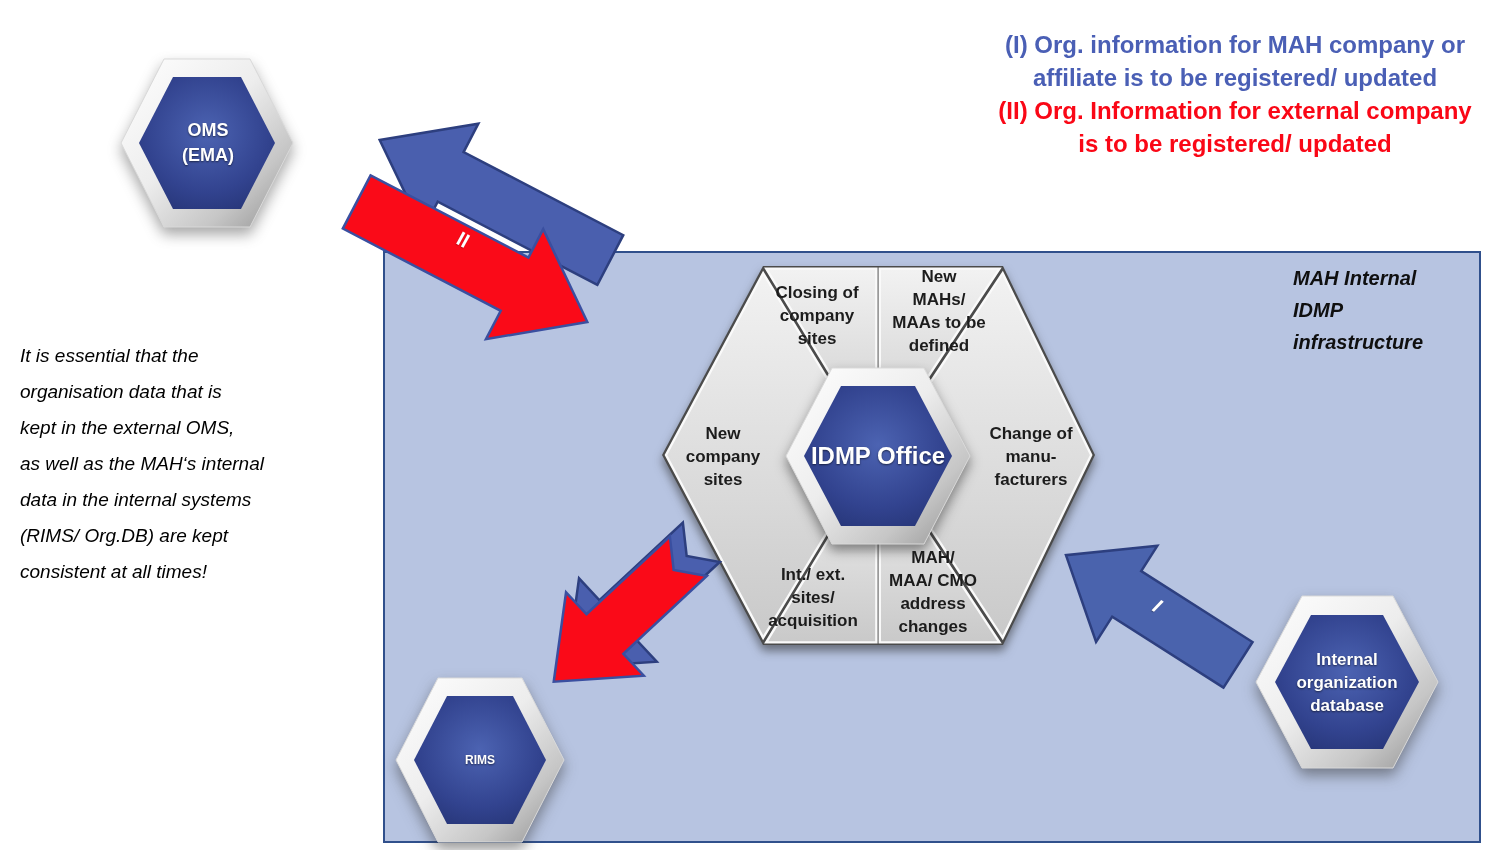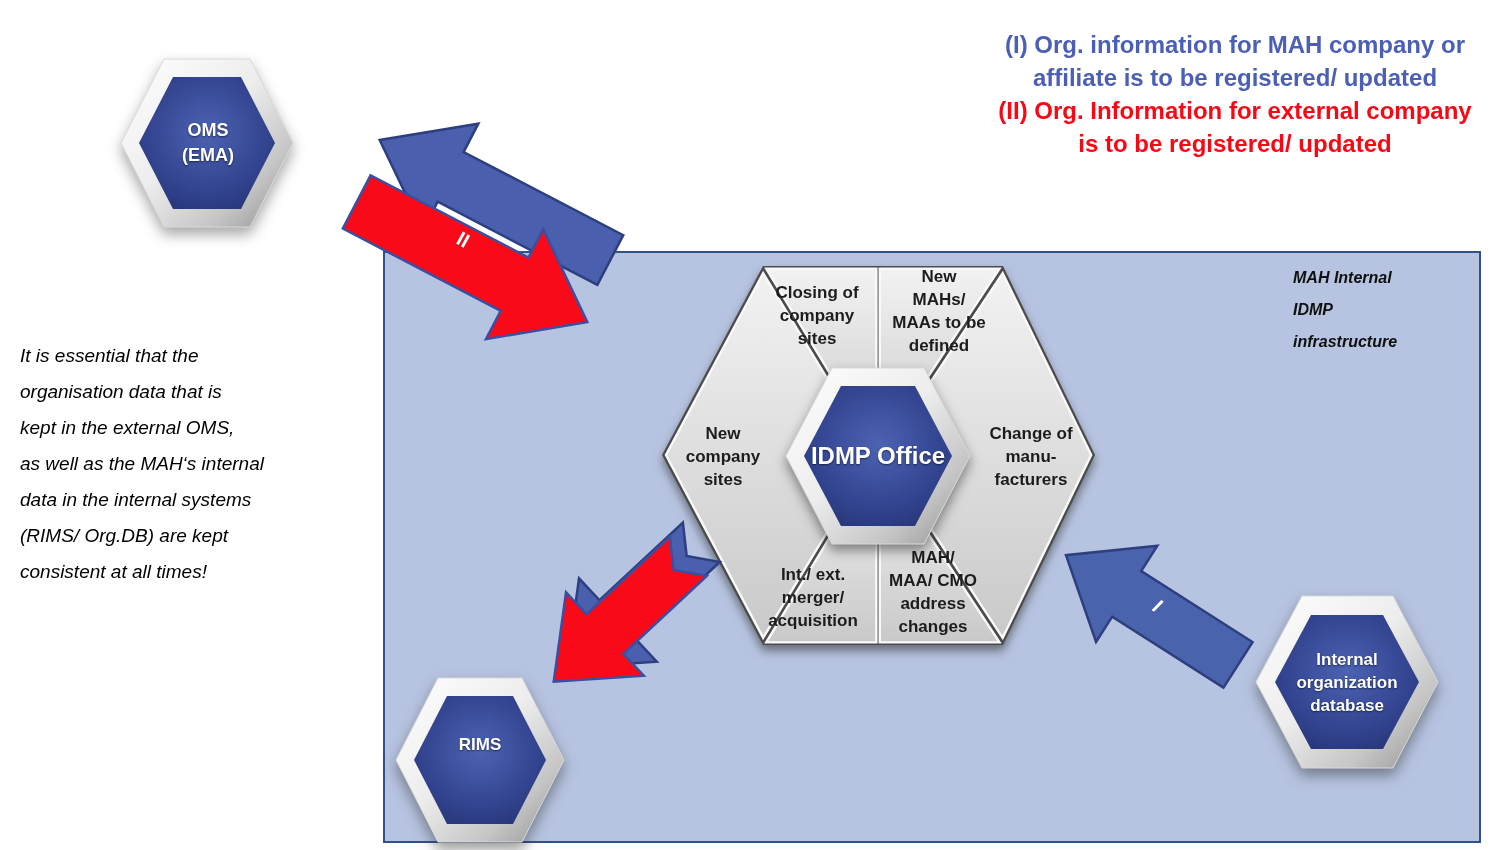--- a/index.html
+++ b/index.html
@@ -25,21 +25,21 @@
     font-weight:normal;font-style:italic;font-size:19px;line-height:36px;color:#000000;
   }
 
   
   .mah-box{
     left:383px;top:251px;width:1098px;height:592px;
     background:#b7c4e1;border:2px solid #30508c;box-sizing:border-box;
   }
   .mah-box-label{
     left:1293px;top:262px;width:185px;
-    font-weight:bold;font-style:italic;font-size:16px;line-height:32px;color:#0f0f0f;
+    font-weight:bold;font-style:italic;font-size:20px;line-height:32px;color:#0f0f0f;
   }
 
   
   .diagram-svg{left:0;top:0;width:1500px;height:850px;pointer-events:none;}
 
   
   .seg{
     width:170px;text-align:center;font-weight:bold;font-size:17px;line-height:23px;color:#1c1c1c;
   }
   .seg-closing{left:732px;top:281px;text-align:center;}
@@ -49,21 +49,21 @@
   .seg-merger{left:728px;top:563px;}
   .seg-mahaddr{left:848px;top:546px;}
 
   
   .node-label{
     width:180px;text-align:center;font-weight:bold;color:#ffffff;
     text-shadow:0 1px 2px rgba(0,0,0,0.55);
   }
   .label-oms{left:118px;top:118px;font-size:18px;line-height:25px;}
   .label-idmp{left:788px;top:443px;font-size:24px;line-height:26px;}
-  .label-rims{left:390px;top:732px;font-size:17px;line-height:25px;}
+  .label-rims{left:390px;top:748px;font-size:12px;line-height:25px;}
   .label-intdb{left:1257px;top:648px;font-size:17px;line-height:23px;text-align:center;}
 
   
   .arrow-label{
     color:#ffffff;font-weight:bold;font-size:20px;
     transform:translate(-50%,-50%) rotate(29deg);
     text-shadow:0 1px 1px rgba(0,0,0,0.3);
   }
   .label-ii{left:463px;top:240px;}
   .label-i{left:1157px;top:606px;transform:translate(-50%,-50%) rotate(33deg);font-style:italic;}
@@ -168,21 +168,21 @@
 MAHs/
 MAAs to be
 defined</div>
 <div class="abs seg seg-newcompany preline">New
 company
 sites</div>
 <div class="abs seg seg-changemanu preline">Change of
 manu-
 facturers</div>
 <div class="abs seg seg-merger preline">Int./ ext.
-merger/
+sites/
 acquisition</div>
 <div class="abs seg seg-mahaddr preline">MAH/
 MAA/ CMO
 address
 changes</div>
 
 <div class="abs node-label label-oms preline">OMS
 (EMA)</div>
 <div class="abs node-label label-idmp">IDMP Office</div>
 <div class="abs node-label label-rims">RIMS</div>

